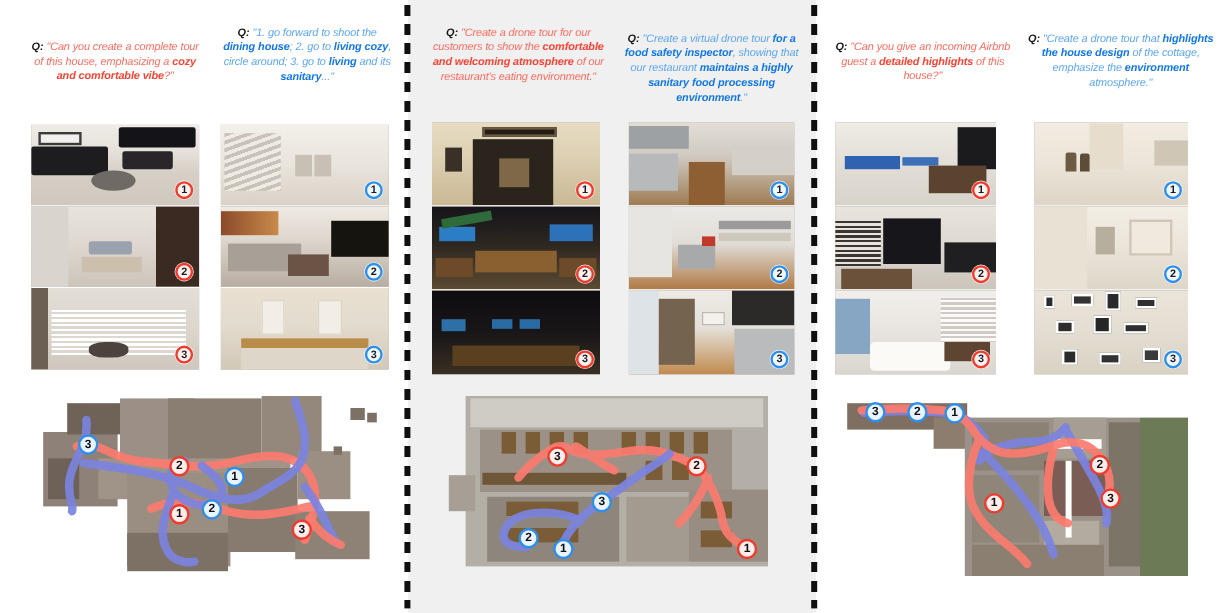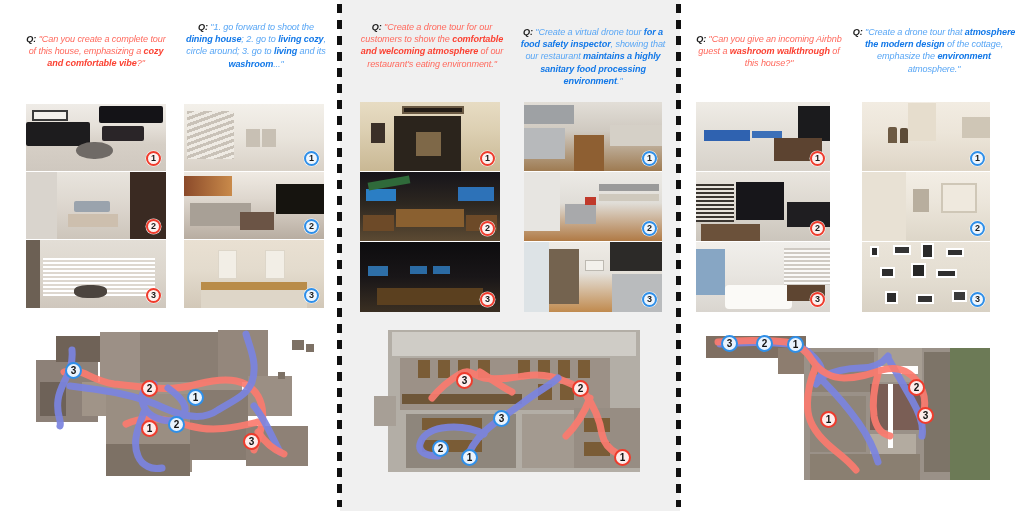--- a/index.html
+++ b/index.html
@@ -126,21 +126,21 @@
           <div style="position:absolute;left:34%;top:66%;width:24%;height:20%;background:#4b443e;border-radius:40%"></div>
         </div>
         <div class="badge">3</div>
       </div>
     </div>
   </div>
 
   <div class="col" style="left:178px; width:152px;">
     <div class="qtext q-blue" style="position:absolute; top:21px; left:4px; width:148px;">
       <span class="qlead">Q:</span>
-      <span>"1. go forward to shoot the <b>dining house</b>; 2. go to <b>living cozy</b>, circle around; 3. go to <b>living</b> and its <b>washroom</b>..."</span>
+      <span>"1. go forward to shoot the <b>dining house</b>; 2. go to <b>living cozy</b>, circle around; 3. go to <b>living</b> and its <b>sanitary</b>..."</span>
     </div>
     <div class="thumbs" style="top:104px; left:6px; width:140px;">
       <div class="thumb" style="height:68px;">
         <div class="ph" style="background:
           linear-gradient(180deg,#f3f0ea 0%,#e9e4dc 50%,#d8d1c7 100%)">
           <div style="position:absolute;left:2%;top:10%;width:34%;height:72%;background:
             repeating-linear-gradient(160deg,#c9c2b8 0px,#c9c2b8 3px,#efebe4 3px,#efebe4 6px)"></div>
           <div style="position:absolute;left:44%;top:38%;width:10%;height:26%;background:#c8c0b4"></div>
           <div style="position:absolute;left:56%;top:38%;width:10%;height:26%;background:#c8c0b4"></div>
         </div>
@@ -340,21 +340,21 @@
     <div class="map-badge blue" style="left:70px; top:118px;">2</div>
     <div class="map-badge blue" style="left:99px; top:127px;">1</div>
     <div class="map-badge" style="left:252px; top:127px;">1</div>
   </div>
 
   <div class="divider" style="left:676px;"></div>
 
   <div class="col" style="left:690px; width:156px;">
     <div class="qtext q-red" style="position:absolute; top:33px; left:4px; width:150px;">
       <span class="qlead">Q:</span>
-      <span>"Can you give an incoming Airbnb guest a <b>washroom walkthrough</b> of this house?"</span>
+      <span>"Can you give an incoming Airbnb guest a <b>detailed highlights</b> of this house?"</span>
     </div>
     <div class="thumbs" style="top:102px; left:6px; width:134px;">
       <div class="thumb" style="height:70px;">
         <div class="ph" style="background:
           linear-gradient(180deg,#efece6 0%,#e5e1da 40%,#d7d2ca 100%)">
           <div style="position:absolute;left:76%;top:6%;width:24%;height:50%;background:#1b1b1d"></div>
           <div style="position:absolute;left:6%;top:40%;width:34%;height:16%;background:#2f62b0"></div>
           <div style="position:absolute;left:42%;top:42%;width:22%;height:10%;background:#3b6fb8"></div>
           <div style="position:absolute;left:58%;top:52%;width:36%;height:34%;background:#5c4330"></div>
         </div>
@@ -381,21 +381,21 @@
           <div style="position:absolute;left:68%;top:62%;width:28%;height:22%;background:#5e4531"></div>
         </div>
         <div class="badge">3</div>
       </div>
     </div>
   </div>
 
   <div class="col" style="left:848px; width:176px;">
     <div class="qtext q-blue" style="position:absolute; top:26px; left:0px; width:172px;">
       <span class="qlead">Q:</span>
-      <span>"Create a drone tour that <b>atmosphere the modern design</b> of the cottage, emphasize the <b>environment</b> atmosphere."</span>
+      <span>"Create a drone tour that <b>highlights the house design</b> of the cottage, emphasize the <b>environment</b> atmosphere."</span>
     </div>
     <div class="thumbs" style="top:102px; left:14px; width:128px;">
       <div class="thumb" style="height:70px;">
         <div class="ph" style="background:
           linear-gradient(180deg,#f2ece2 0%,#ece5d9 46%,#ded5c6 100%)">
           <div style="position:absolute;left:36%;top:2%;width:22%;height:54%;background:#e6ddcd"></div>
           <div style="position:absolute;left:20%;top:36%;width:7%;height:24%;background:#6d5a43;border-radius:2px 2px 0 0"></div>
           <div style="position:absolute;left:30%;top:38%;width:6%;height:22%;background:#5d4c38;border-radius:2px 2px 0 0"></div>
           <div style="position:absolute;left:78%;top:22%;width:22%;height:30%;background:#cfc6b6"></div>
         </div>

